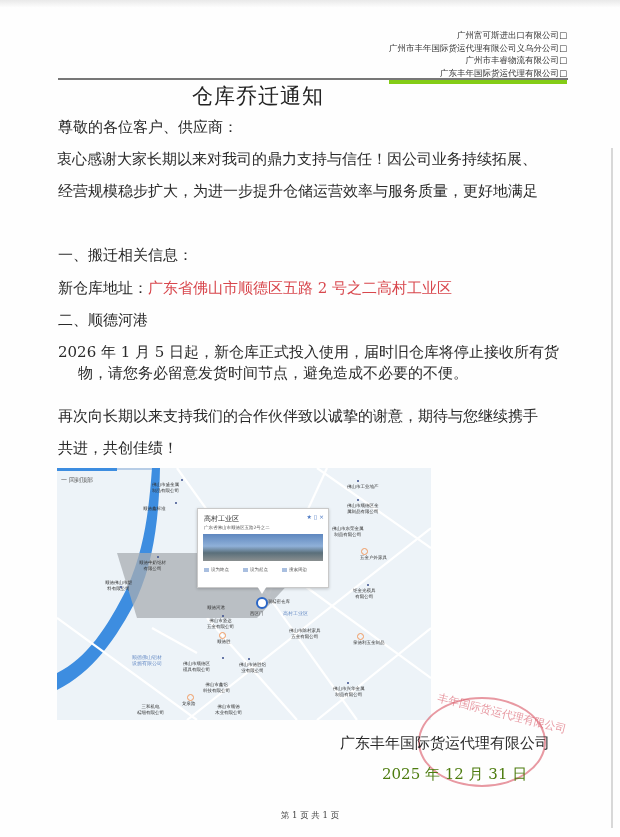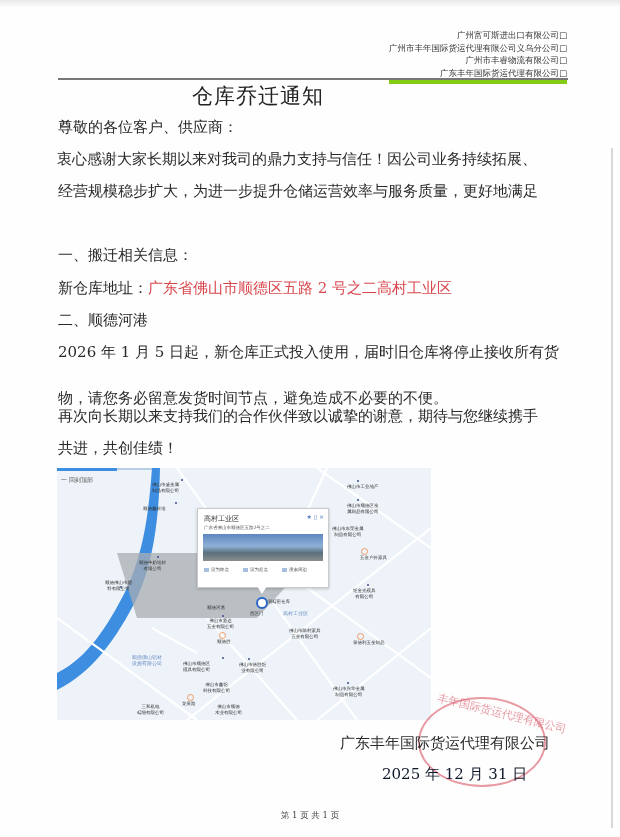--- a/index.html
+++ b/index.html
@@ -45,21 +45,21 @@
   .popup-actions { position: absolute; left: 6px; top: 58px; font-family: "DejaVu Sans", sans-serif; font-size: 4.5px; color: #555; white-space: nowrap; }
   .popup-actions span { margin-right: 14px; }
   .popup-actions span::before { content: ""; display: inline-block; width: 5px; height: 4px; background: #a9bfe0; margin-right: 2px; vertical-align: middle; }
   .popup-icons { position: absolute; right: 4px; top: 4px; font-family: "DejaVu Sans", sans-serif; font-size: 6px; color: #4f7bc4; }
   .popup-tail { position: absolute; left: 60px; top: 117px; width: 0; height: 0; border-left: 5px solid transparent; border-right: 5px solid transparent; border-top: 8px solid #ffffff; }
 
   .marker { position: absolute; left: 199px; top: 129px; width: 8px; height: 8px; border-radius: 50%; border: 2px solid #2a66c7; background: #fff; }
 
   
   .sig-company { position: absolute; left: 340px; top: 734px; font-size: 15px; color: #2a2a2a; white-space: nowrap; }
-  .sig-date { position: absolute; left: 382px; top: 765px; font-size: 15px; color: #0f172a; white-space: nowrap; }
+  .sig-date { position: absolute; left: 382px; top: 765px; font-size: 15px; color: #4d7c0f; white-space: nowrap; }
   .seal { position: absolute; left: 418px; top: 697px; width: 124px; height: 86px; border: 2px solid rgba(214,70,85,0.55); border-radius: 50%; }
   .seal-text { position: absolute; left: 436px; top: 706px; font-family: "DejaVu Sans", sans-serif; font-size: 11px; color: rgba(214,70,85,0.55); transform: rotate(14deg); white-space: nowrap; }
   .footer { position: absolute; left: 0; width: 620px; top: 810px; text-align: center; font-size: 8.5px; color: #444; }
 </style>
 </head>
 <body>
 
 <div class="page">
   <div class="top-shadow"></div>
   <div class="right-edge"></div>
@@ -77,21 +77,21 @@
 
   <div class="para" style="top:118px;">尊敬的各位客户、供应商：</div>
   <div class="para" style="top:150px; left:57px;">衷心感谢大家长期以来对我司的鼎力支持与信任！因公司业务持续拓展、</div>
   <div class="para" style="top:182px;">经营规模稳步扩大，为进一步提升仓储运营效率与服务质量，更好地满足</div>
   <div class="para" style="top:246px;">一、搬迁相关信息：</div>
   <div class="para" style="top:279px;">
     <span>新仓库地址：</span><span class="red">广东省佛山市顺德区五路 2 号之二高村工业区</span>
   </div>
   <div class="para" style="top:311px;">二、顺德河港</div>
   <div class="para" style="top:343px;">2026 年 1 月 5 日起，新仓库正式投入使用，届时旧仓库将停止接收所有货</div>
-  <div class="para" style="top:389px;">物，请您务必留意发货时间节点，避免造成不必要的不便。</div>
+  <div class="para" style="top:364px;margin-left:20px;">物，请您务必留意发货时间节点，避免造成不必要的不便。</div>
   <div class="para" style="top:407px;">再次向长期以来支持我们的合作伙伴致以诚挚的谢意，期待与您继续携手</div>
   <div class="para" style="top:439px;">共进，共创佳绩！</div>
 
   <div class="map">
     <svg width="374" height="252" viewBox="0 0 374 252">
       <rect x="0" y="0" width="60" height="3" fill="#3d8de0"></rect>
       <rect x="60" y="0" width="40" height="2" fill="#b7cde6"></rect>
 
       <path d="M95,0 C92,40 88,80 70,120 C50,160 30,190 0,205 L0,222 C35,205 60,170 80,130 C98,90 102,45 103,0 Z" fill="#3d8de0"></path>
 

